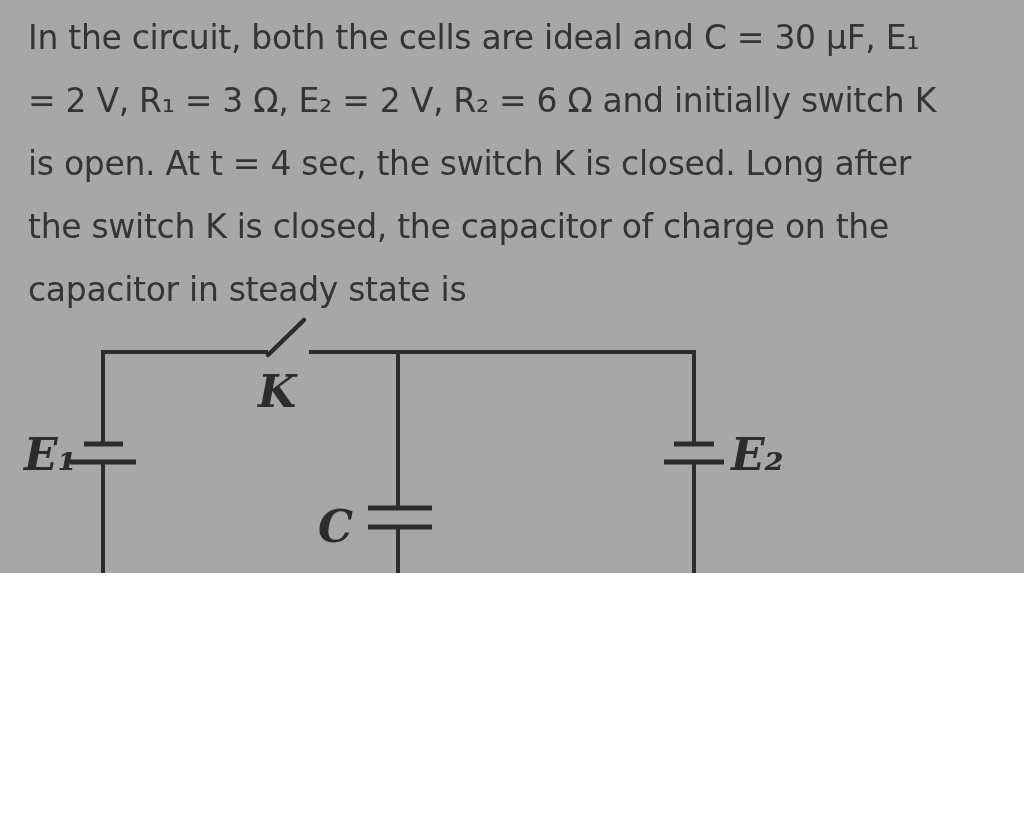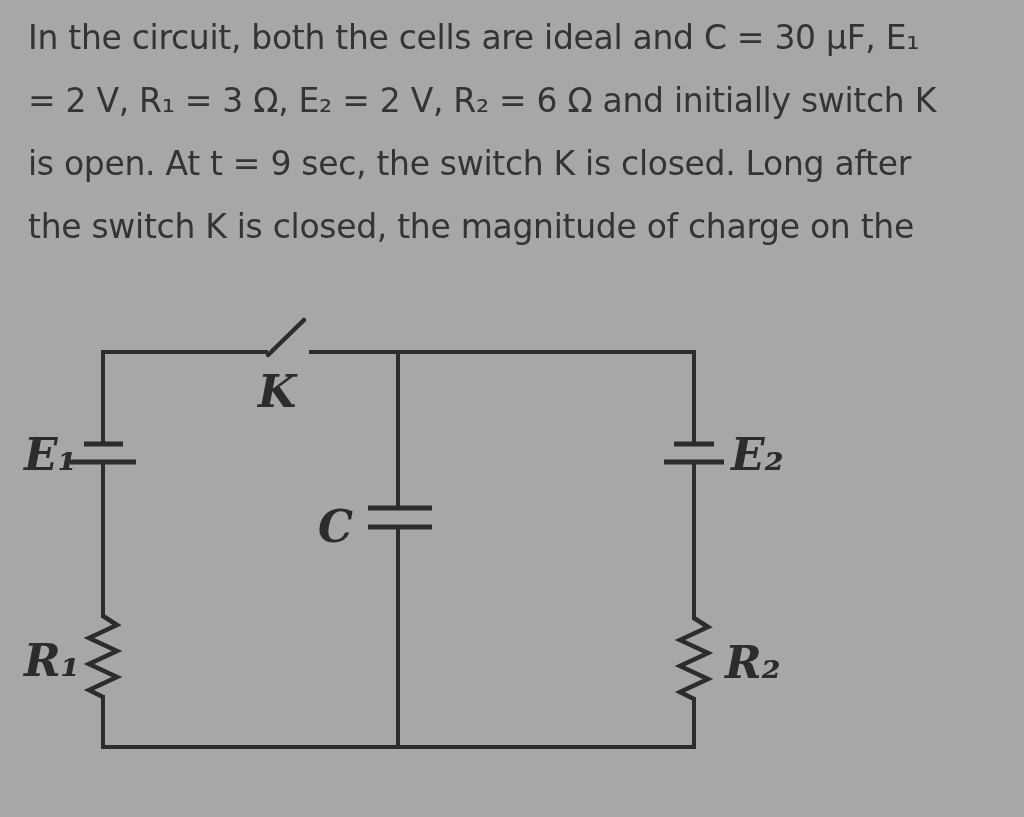--- a/index.html
+++ b/index.html
@@ -1,18 +1,18 @@
 <!DOCTYPE html>
 <html><head>
 <meta charset="utf-8">
 <style>
   html,body{margin:0;padding:0;}
   .photo{
     position:relative;
-    width:1024px;height:817px;
+    width:1024px;height:573px;
     background:#a7a7a7;
     overflow:hidden;
     filter:blur(0.55px);
     font-family:"DejaVu Sans", sans-serif;
   }
   .question{
     position:absolute;
     left:28px;top:6px;
     color:#343434;
     font-size:33px;
@@ -60,22 +60,23 @@
   }
 </style>
 </head>
 <body>
 
 <div class="photo">
 
   <div class="question">
     <span class="qline">In the circuit, both the cells are ideal and C = 30 μF, E₁</span>
     <span class="qline">= 2 V, R₁ = 3 Ω, E₂ = 2 V, R₂ = 6 Ω and initially switch K</span>
-    <span class="qline">is open. At t = 9 sec, the switch K is closed. Long after</span>
-    <span class="qline">the switch K is closed, the magnitude of charge on the</span>
+    <span class="qline">is open. At t = 4 sec, the switch K is closed. Long after</span>
+    <span class="qline">the switch K is closed, the capacitor of charge on the</span>
+    <span class="qline">capacitor in steady state is</span>
   </div>
 
   <svg class="circuit-svg" viewBox="0 0 1024 817" xmlns="http://www.w3.org/2000/svg">
 
     <path class="wire" d="M103,352 H268"></path>
     <path class="blade" d="M268,355 L304,320"></path>
     <path class="wire" d="M309,352 H696"></path>
 
     <path class="wire" d="M103,350 V444"></path>
     <path class="plate" d="M84,444 H123"></path>

